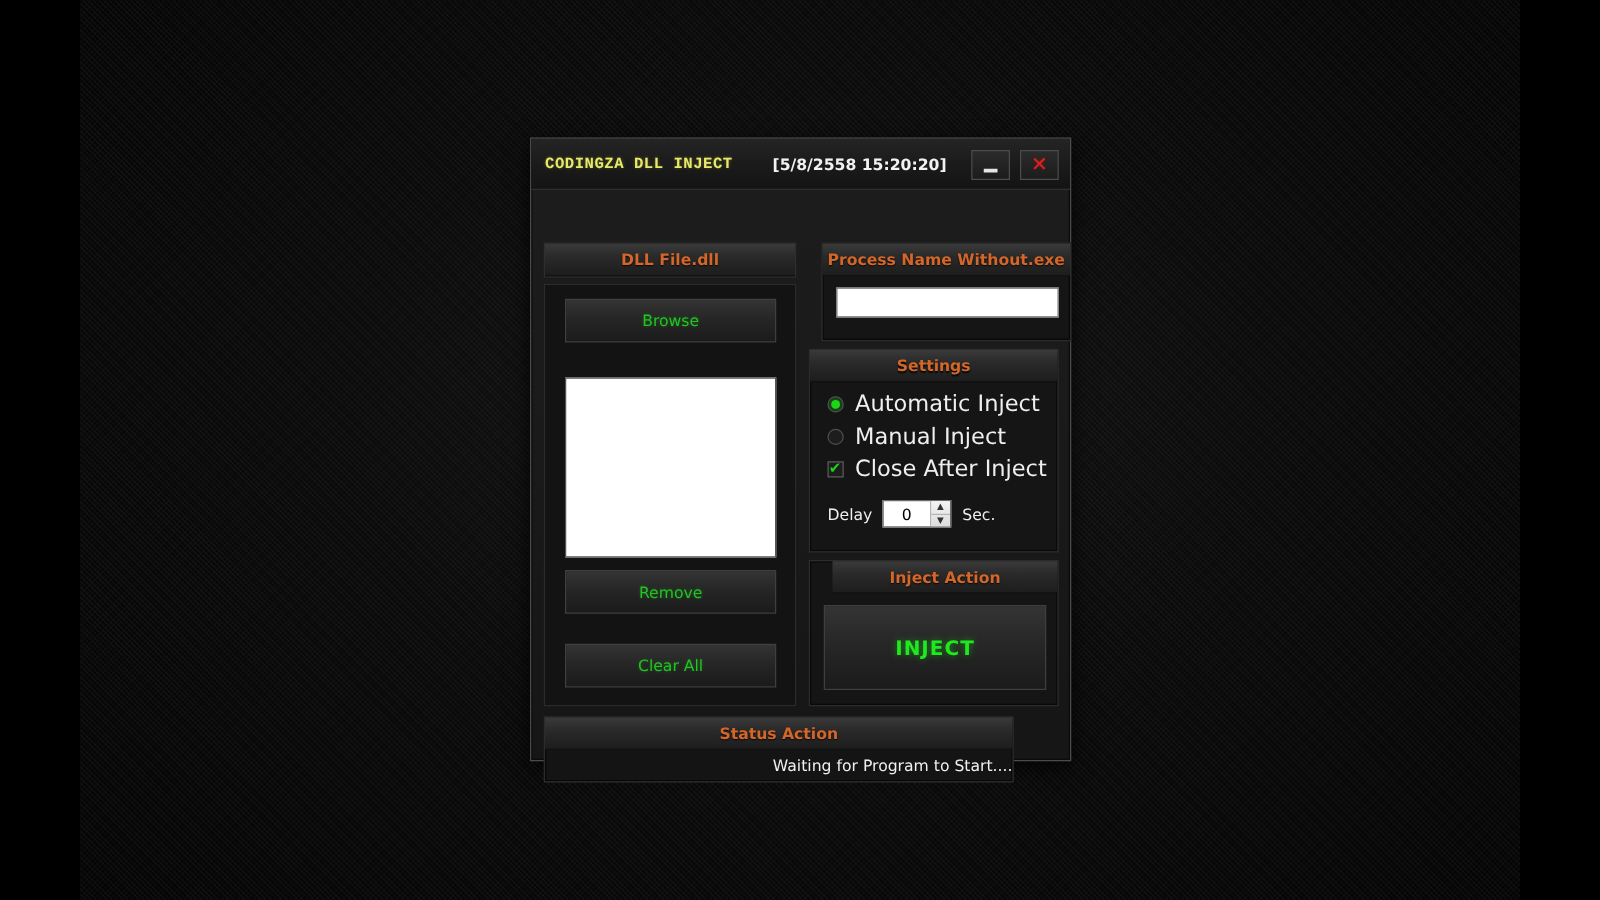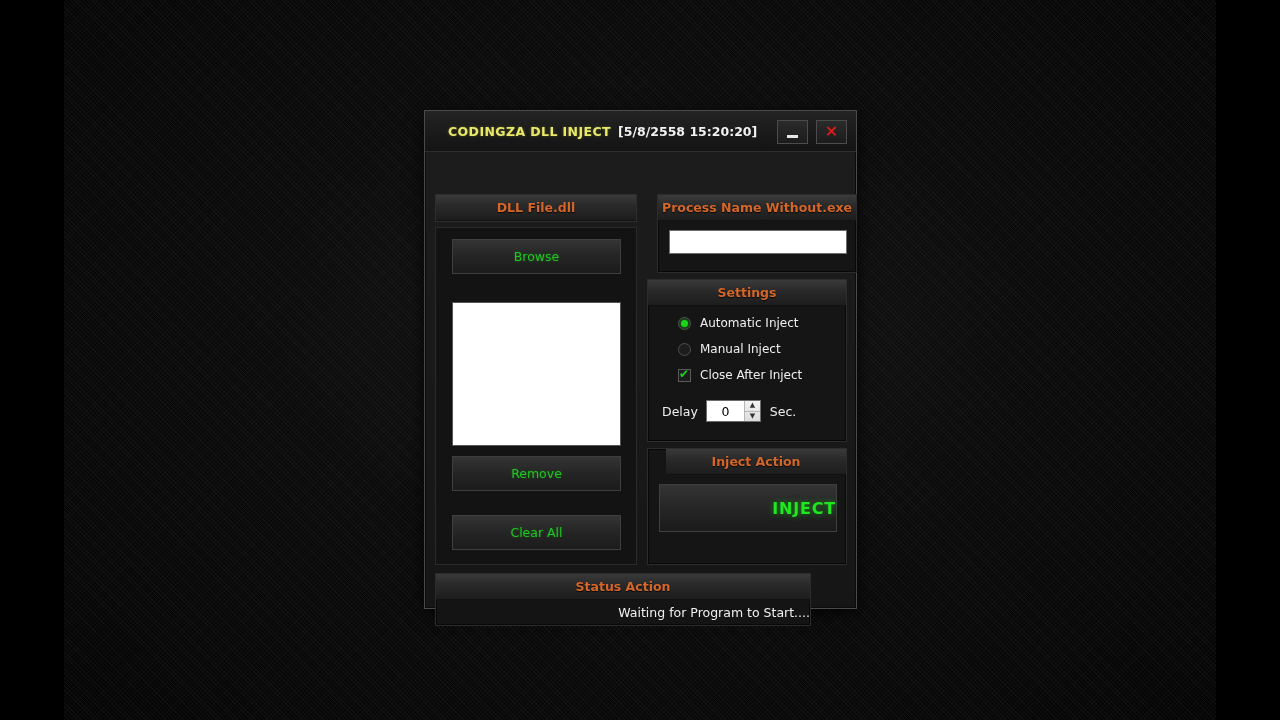--- a/index.html
+++ b/index.html
@@ -62,28 +62,29 @@
 
   
   #titlebar {
     position: relative;
     height: 41px;
     background: linear-gradient(180deg, #242424 0%, #1a1a1a 55%, #141414 100%);
     border-bottom: 1px solid #2e2e2e;
   }
   #app-title {
     position: absolute;
-    left: 23px;
+    left: 11px;
     top: 13px;
     font-size: 12.5px;
     font-weight: bold;
     letter-spacing: 0.4px;
     color: #e8e86a;
     text-shadow: 0 0 3px rgba(200,200,60,0.35);
     white-space: nowrap;
+    font-family: Liberation Mono, monospace;
   }
   #app-clock {
     position: absolute;
     left: 193px;
     top: 13px;
     font-size: 12.5px;
     font-weight: bold;
     color: #f2f2f2;
     white-space: nowrap;
   }
@@ -235,22 +236,22 @@
   }
   #settings-list {
     position: absolute;
     left: 0; top: 30px;
     width: 100%;
   }
   .opt-row {
     display: flex;
     align-items: center;
     height: 26px;
-    padding-left: 30px;
-    font-size: 12px;
+    padding-left: 14px;
+    font-size: 18px;
     color: #efefef;
     cursor: pointer;
   }
   .radio-mark {
     width: 13px; height: 13px;
     border-radius: 50%;
     border: 1px solid #4e4e4e;
     background: #1d1d1d;
     margin-right: 9px;
     flex: 0 0 auto;
@@ -342,31 +343,30 @@
     height: 117px;
     background: #151515;
     border: 1px solid #2c2c2c;
     padding-left: 18px;
   }
   #btn-inject {
     position: absolute;
     left: 11px;
     top: 35px;
     width: 178px;
-    height: 48px;
+    height: 68px;
     background: linear-gradient(180deg, #343434 0%, #272727 45%, #1b1b1b 100%);
     border: 1px solid #3f3f3f;
     color: #1ee81e;
     font-size: 16px;
     font-weight: bold;
     letter-spacing: 0.8px;
     font-family: "DejaVu Sans", "Liberation Sans", sans-serif;
     cursor: pointer;
     text-shadow: 0 0 6px rgba(30,230,30,0.5);
-    text-align: right;
   }
 
   
   #panel-status {
     left: 10px;
     top: 421px;
     width: 376px;
     height: 53px;
     background: #141414;
     border: 1px solid #2c2c2c;

